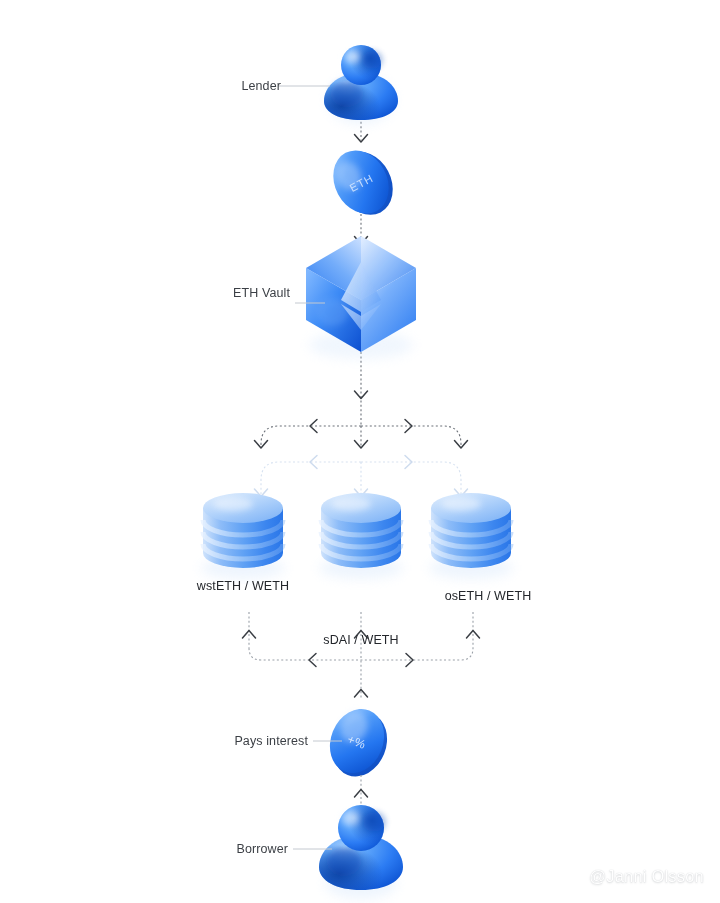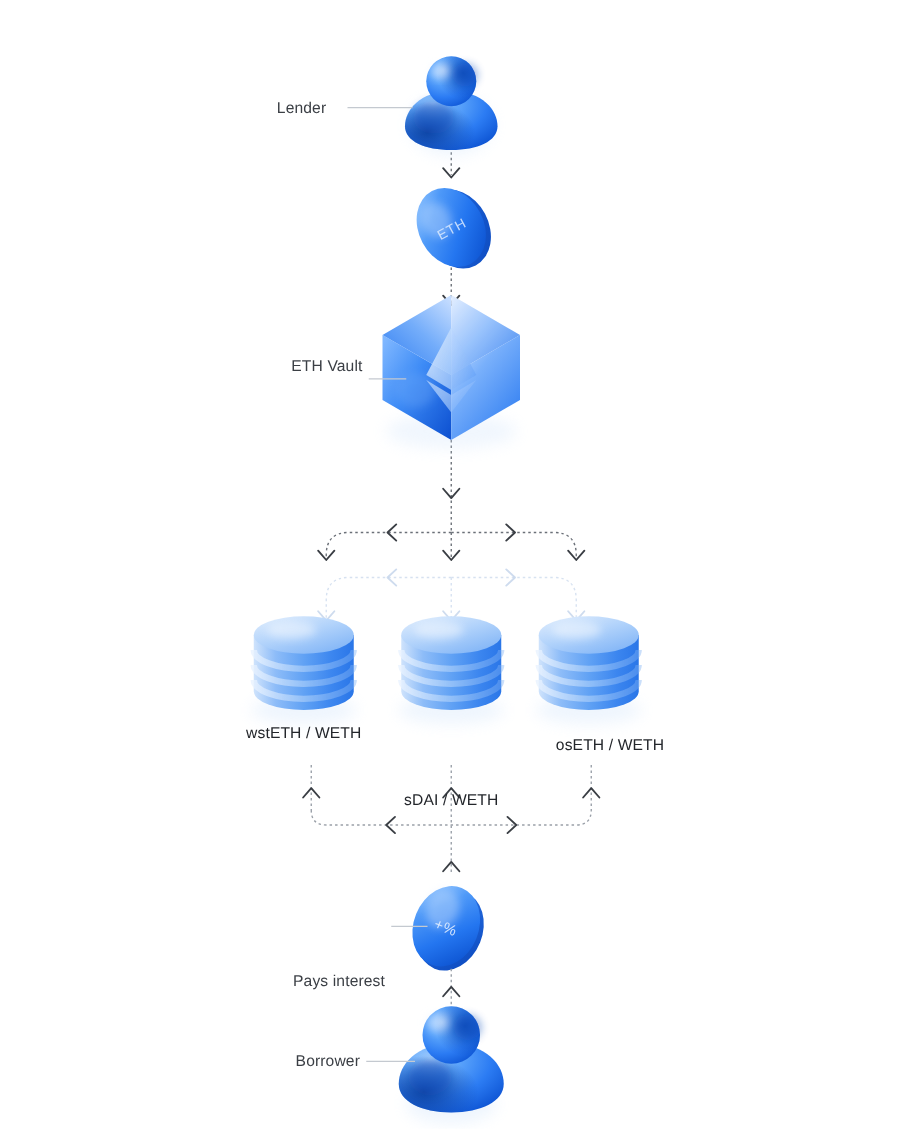--- a/index.html
+++ b/index.html
@@ -327,28 +327,43 @@
       <circle cx="361" cy="828" r="23" fill="url(#gHead)"></circle>
       <circle cx="361" cy="828" r="23" fill="url(#gHeadShade)"></circle>
       <ellipse cx="374" cy="822" rx="11" ry="10" fill="#0b49b8" opacity=".45" filter="url(#soft)"></ellipse>
       <ellipse cx="350" cy="818" rx="9" ry="7" fill="#e4f0ff" opacity=".5" filter="url(#soft)"></ellipse>
     </g>
     <g>
       <path d="M293 849 L332 849" stroke="#c4c9d0" stroke-width="1" fill="none"></path>
     </g>
   </svg>
 
-  <div class="label right" style="left:128px; top:79px; width:133px;">Lender</div>
+  <div class="label right" style="left:148px; top:79px; width:133px;">Lender</div>
 
   <div class="label right" style="left:150px; top:286px; width:140px;">ETH Vault</div>
 
   <div class="node-label" style="left:173px; top:579px; width:140px;">wstETH / WETH</div>
 
   <div class="node-label" style="left:291px; top:589px; width:140px;margin-top:44px;">sDAI / WETH</div>
 
   <div class="node-label" style="left:418px; top:589px; width:140px;">osETH / WETH</div>
 
-  <div class="label right" style="left:160px; top:734px; width:148px;margin-top:44px;">Pays interest</div>
+  <div class="label right" style="left:160px; top:734px; width:148px;">Pays interest</div>
 
   <div class="label right" style="left:150px; top:842px; width:138px;">Borrower</div>
 
+  <div class="watermark">
+    <svg class="wm-logo" viewBox="0 0 32 32">
+      <g fill="none" stroke="#ffffff" stroke-width="1.6" opacity=".95">
+        <path d="M16 4 L28 16 L16 28 L4 16 Z"></path>
+        <path d="M16 10.5 L21.5 16 L16 21.5 L10.5 16 Z"></path>
+      </g>
+      <g fill="#ffffff" opacity=".95">
+        <circle cx="16" cy="7.2" r="1.5"></circle>
+        <circle cx="24.8" cy="16" r="1.5"></circle>
+        <circle cx="16" cy="24.8" r="1.5"></circle>
+        <circle cx="7.2" cy="16" r="1.5"></circle>
+      </g>
+    </svg>
+    <span class="wm-text">@Janni Olsson</span>
+  </div>
 
 </div>
 
 </body></html>

